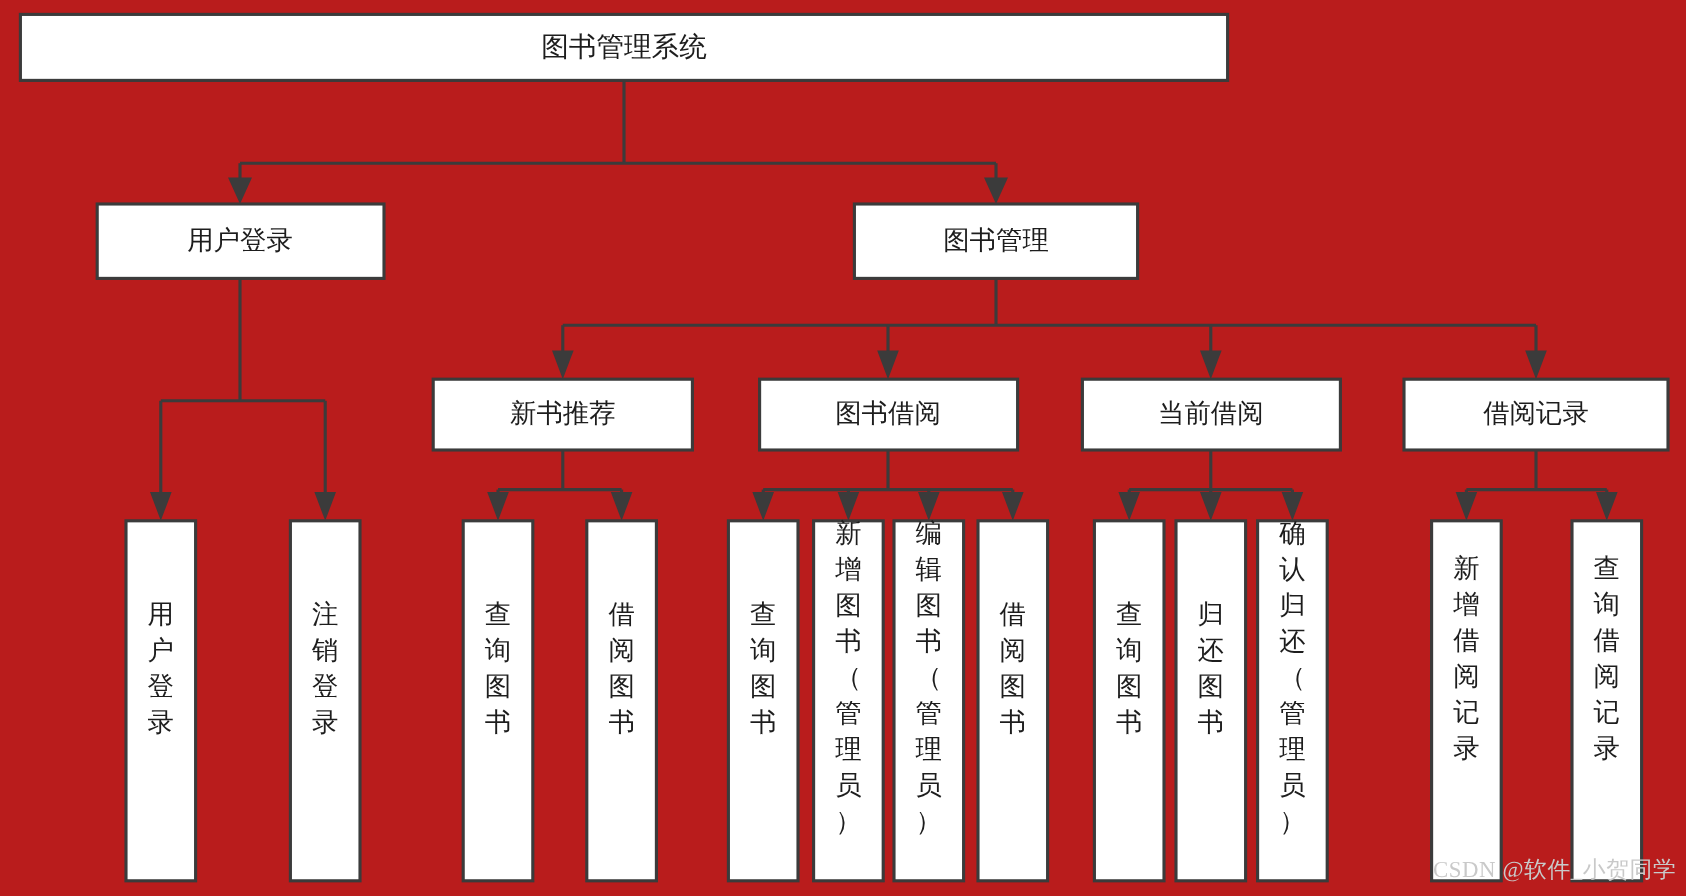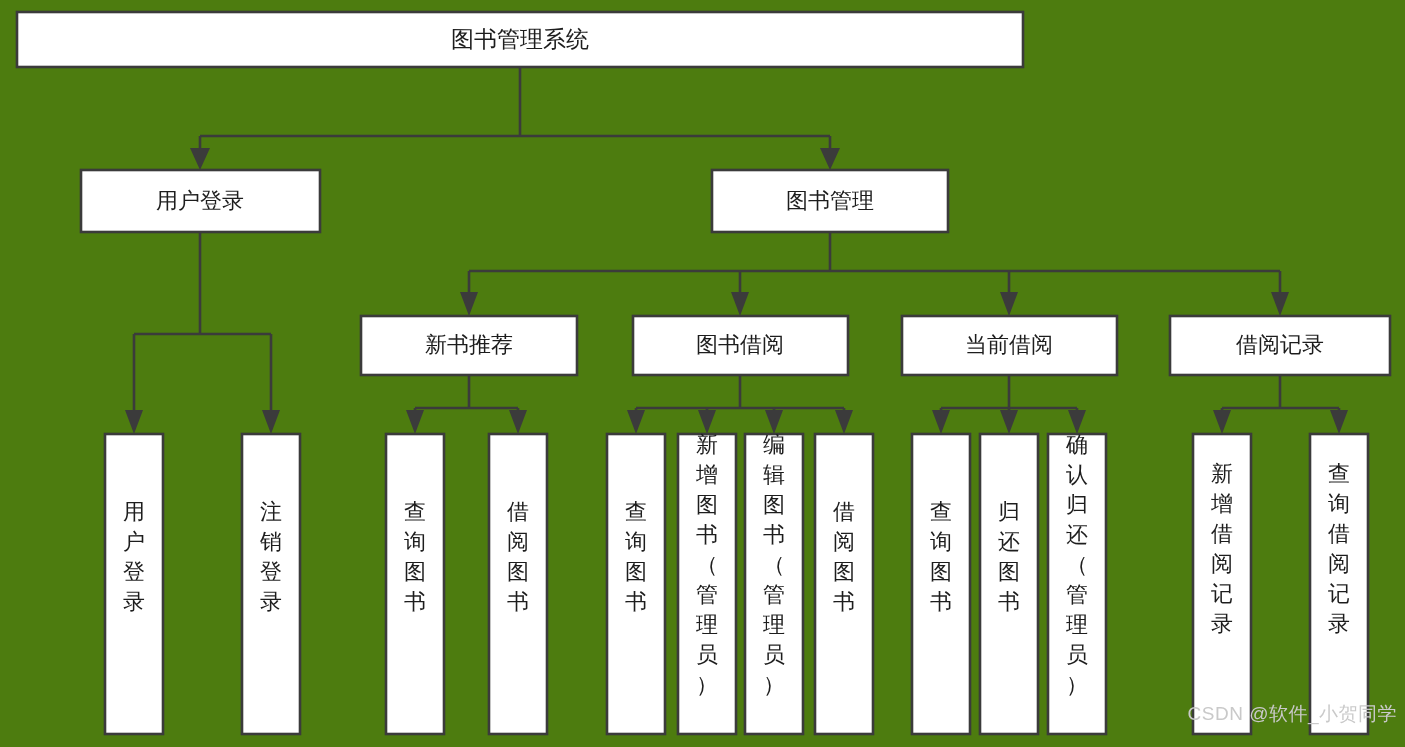--- a/index.html
+++ b/index.html
@@ -8,21 +8,21 @@
     padding: 0;
     background: #ffffff;
   }
   body {
     font-family: "Liberation Sans", "DejaVu Sans", sans-serif;
   }
   #diagram-root {
     position: relative;
     width: 1405px;
     height: 747px;
-    background: #4d7c0f;
+    background: #b91c1c;
     overflow: hidden;
   }
   svg.flow {
     position: absolute;
     left: 0;
     top: 0;
     width: 1405px;
     height: 747px;
   }
   .node-rect {
@@ -55,22 +55,22 @@
   }
   .vlabel {
     fill: #1d1d1d;
     font-family: "Liberation Sans", "DejaVu Sans", sans-serif;
     font-size: 22px;
     text-anchor: middle;
   }
   .watermark {
     position: absolute;
     right: 8px;
-    bottom: 20px;
-    font-family: Liberation Sans, sans-serif;
+    bottom: 9px;
+    font-family: Liberation Serif, serif;
     font-size: 19px;
     color: #c9c9c9;
     letter-spacing: 0.5px;
     white-space: nowrap;
     pointer-events: none;
     user-select: none;
   }
 </style>
 </head>
 <body>

